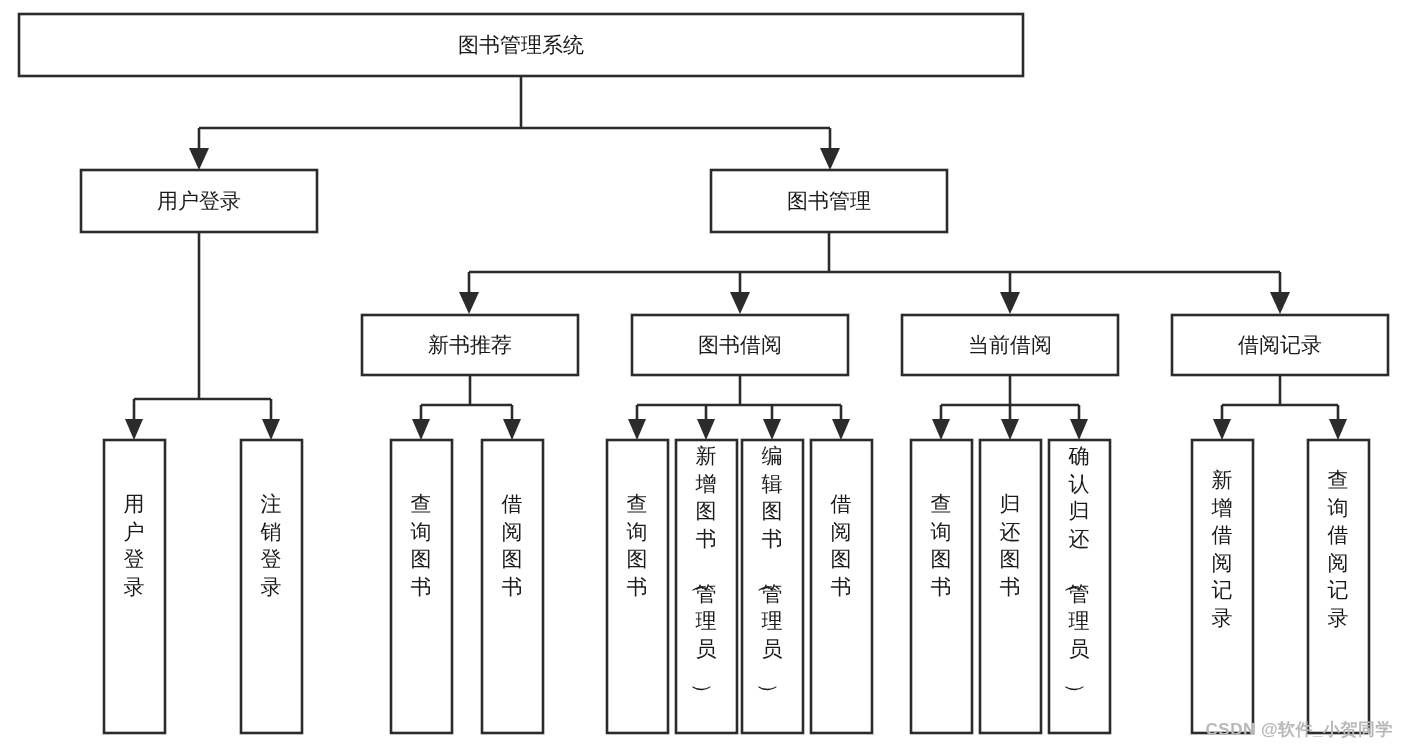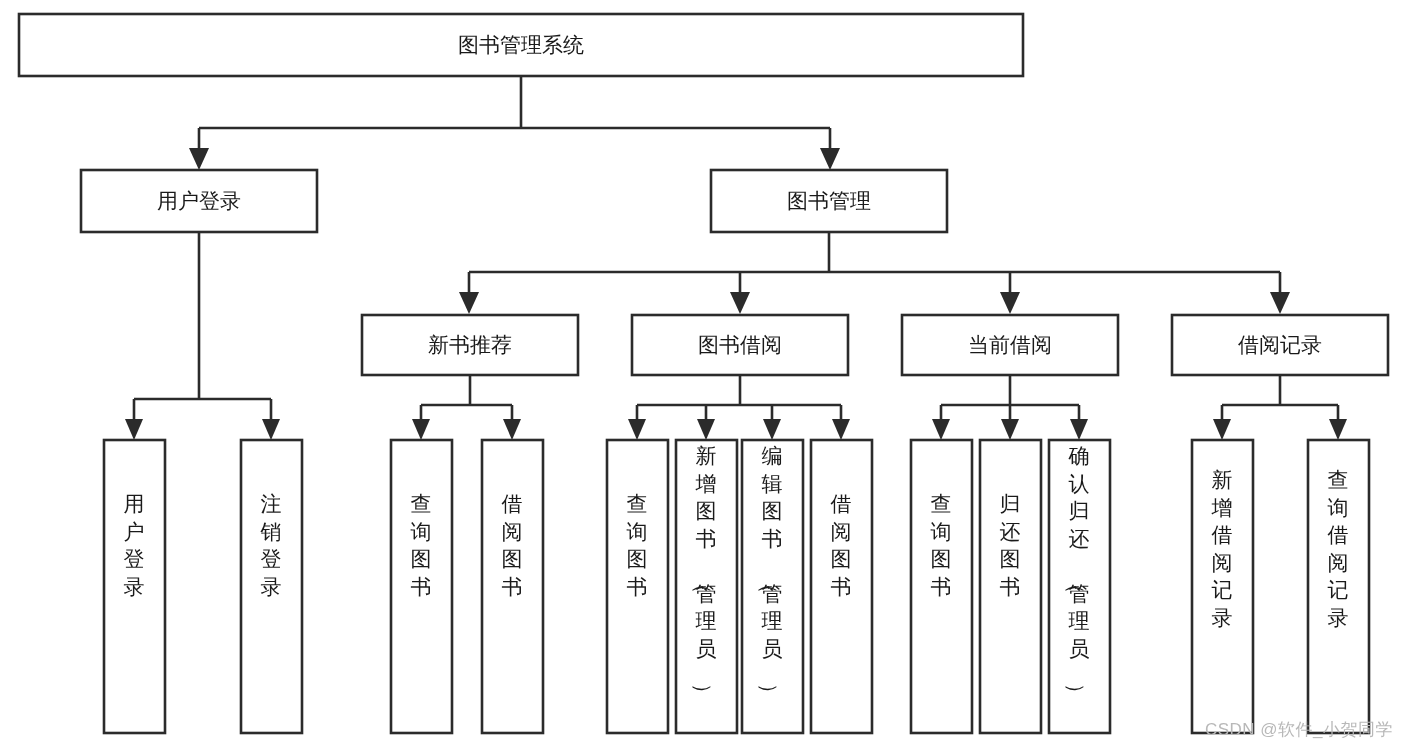--- a/index.html
+++ b/index.html
@@ -59,20 +59,21 @@
   .watermark {
     position: absolute;
     right: 12px;
     bottom: 6px;
     font-family: "Liberation Sans", "DejaVu Sans", sans-serif;
     font-size: 17px;
     color: #b8b8b8;
     letter-spacing: 0.5px;
     white-space: nowrap;
     user-select: none;
+    font-weight: bold;
   }
 </style>
 </head>
 <body>
 
 <div id="diagram-root">
 
   <svg class="flow" viewBox="0 0 1405 747" xmlns="http://www.w3.org/2000/svg">
 
     <g>

